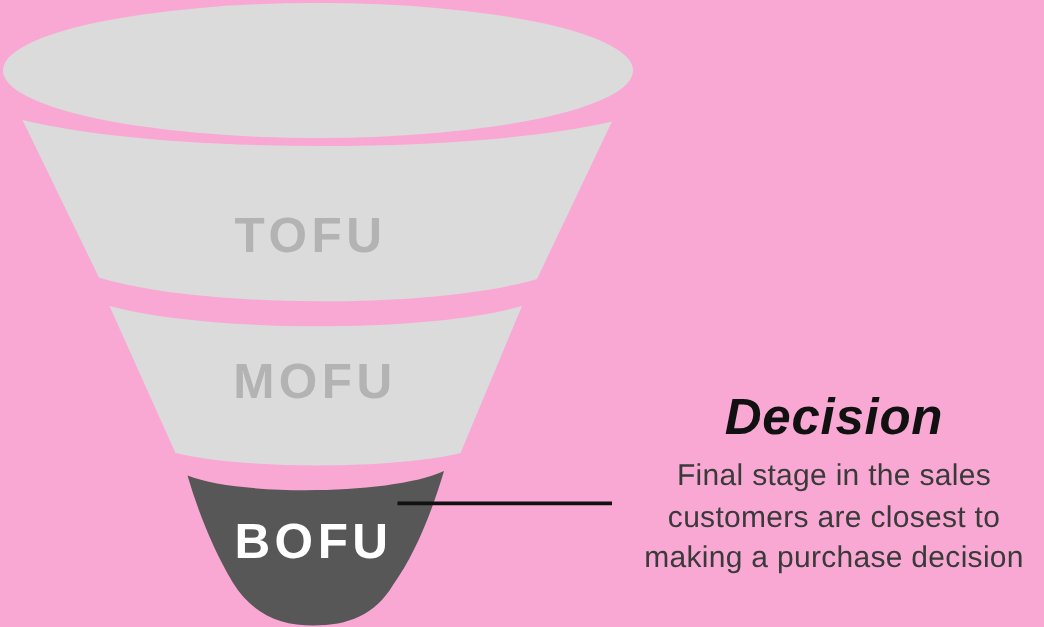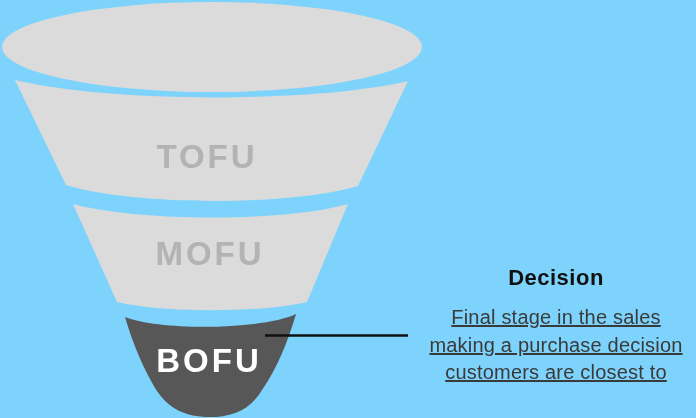--- a/index.html
+++ b/index.html
@@ -5,21 +5,21 @@
   html, body {
     margin: 0;
     padding: 0;
     background: #ffffff;
     font-family: "Liberation Sans", sans-serif;
   }
   .canvas {
     position: relative;
     width: 696px;
     height: 418px;
-    background: #7dd3fc;
+    background: #f9a8d4;
     overflow: hidden;
   }
   svg.funnel {
     position: absolute;
     left: 0;
     top: 0;
   }
   .stage-light { fill: #dbdbdb; }
   .stage-dark  { fill: #575757; }
   .stage-label {
@@ -33,33 +33,33 @@
   .leader      { stroke: #111111; stroke-width: 2.5; }
   .annotation {
     position: absolute;
     left: 416px;
     top: 261px;
     width: 280px;
     text-align: center;
   }
   .annotation-heading {
     margin: 0;
-    font-size: 22px;
+    font-size: 34px;
     line-height: 34px;
     font-weight: bold;
     color: #111111;
     letter-spacing: 0.5px;
+    font-style: italic;
   }
   .annotation-desc {
     margin-top: 9px;
     font-size: 20px;
     line-height: 27.5px;
     color: #3a3a3a;
     letter-spacing: 0.2px;
-    text-decoration: underline;
   }
 </style>
 </head>
 <body>
 
 <div class="canvas">
 
   <svg class="funnel" width="696" height="418" viewBox="0 0 696 418">
 
     <ellipse class="stage-light" cx="212" cy="47" rx="210" ry="45"></ellipse>
@@ -74,18 +74,18 @@
 
     <text class="stage-label label-gray" x="207" y="168" text-anchor="middle">TOFU</text>
     <text class="stage-label label-gray" x="210" y="265" text-anchor="middle">MOFU</text>
     <text class="stage-label label-white" x="209" y="372" text-anchor="middle">BOFU</text>
   </svg>
 
   <div class="annotation">
     <h2 class="annotation-heading">Decision</h2>
     <div class="annotation-desc">
       <div>Final stage in the sales</div>
+      <div>customers are closest to</div>
       <div>making a purchase decision</div>
-      <div>customers are closest to</div>
     </div>
   </div>
 
 </div>
 
 </body></html>

